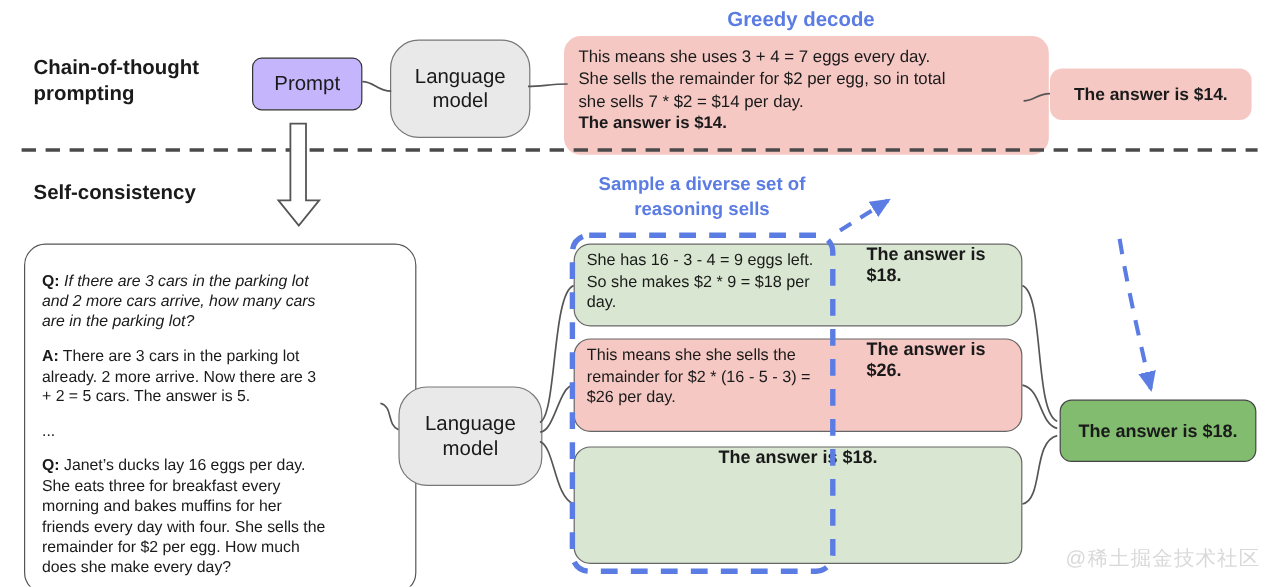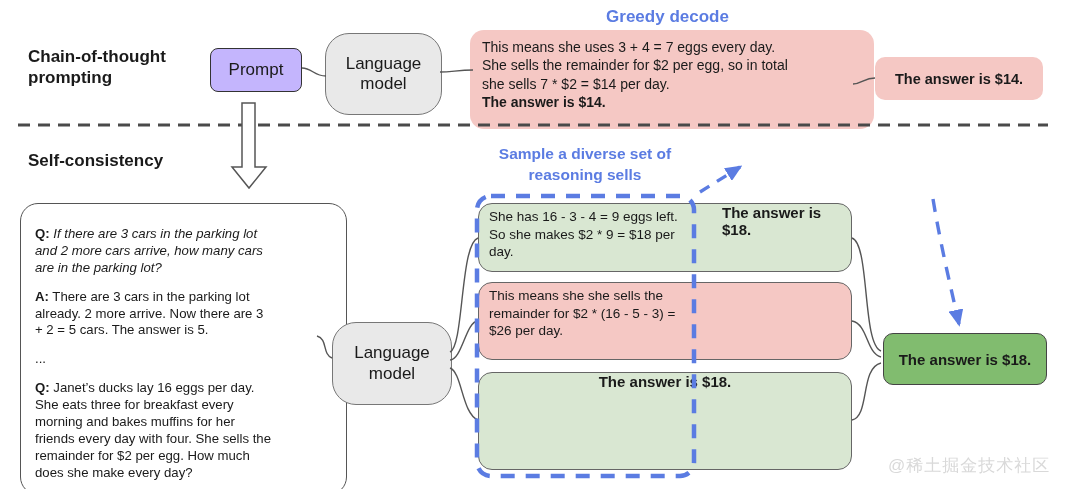--- a/index.html
+++ b/index.html
@@ -107,20 +107,21 @@
   </div>
 
   <div class="abs blue-label layer" style="left:470px;top:144px;width:230px;">Sample a diverse set of reasoning sells</div>
 
   <div class="abs path-row tone-green row1">
     <div class="reason">She has 16 - 3 - 4 = 9 eggs left. So she makes $2 * 9 = $18 per day.</div>
     <div class="ans">The answer is $18.</div>
   </div>
   <div class="abs path-row tone-pink row2">
     <div class="reason">This means she she sells the remainder for $2 * (16 - 5 - 3) = $26 per day.</div>
+    <div class="ans">The answer is $26.</div>
   </div>
   <div class="abs path-row tone-green row3">
     <div class="ans">The answer is $18.</div>
   </div>
 
   <div class="abs final-box layer">
     <span>The answer is $18.</span>
   </div>
 
   <div class="abs watermark layer">@稀土掘金技术社区</div>

